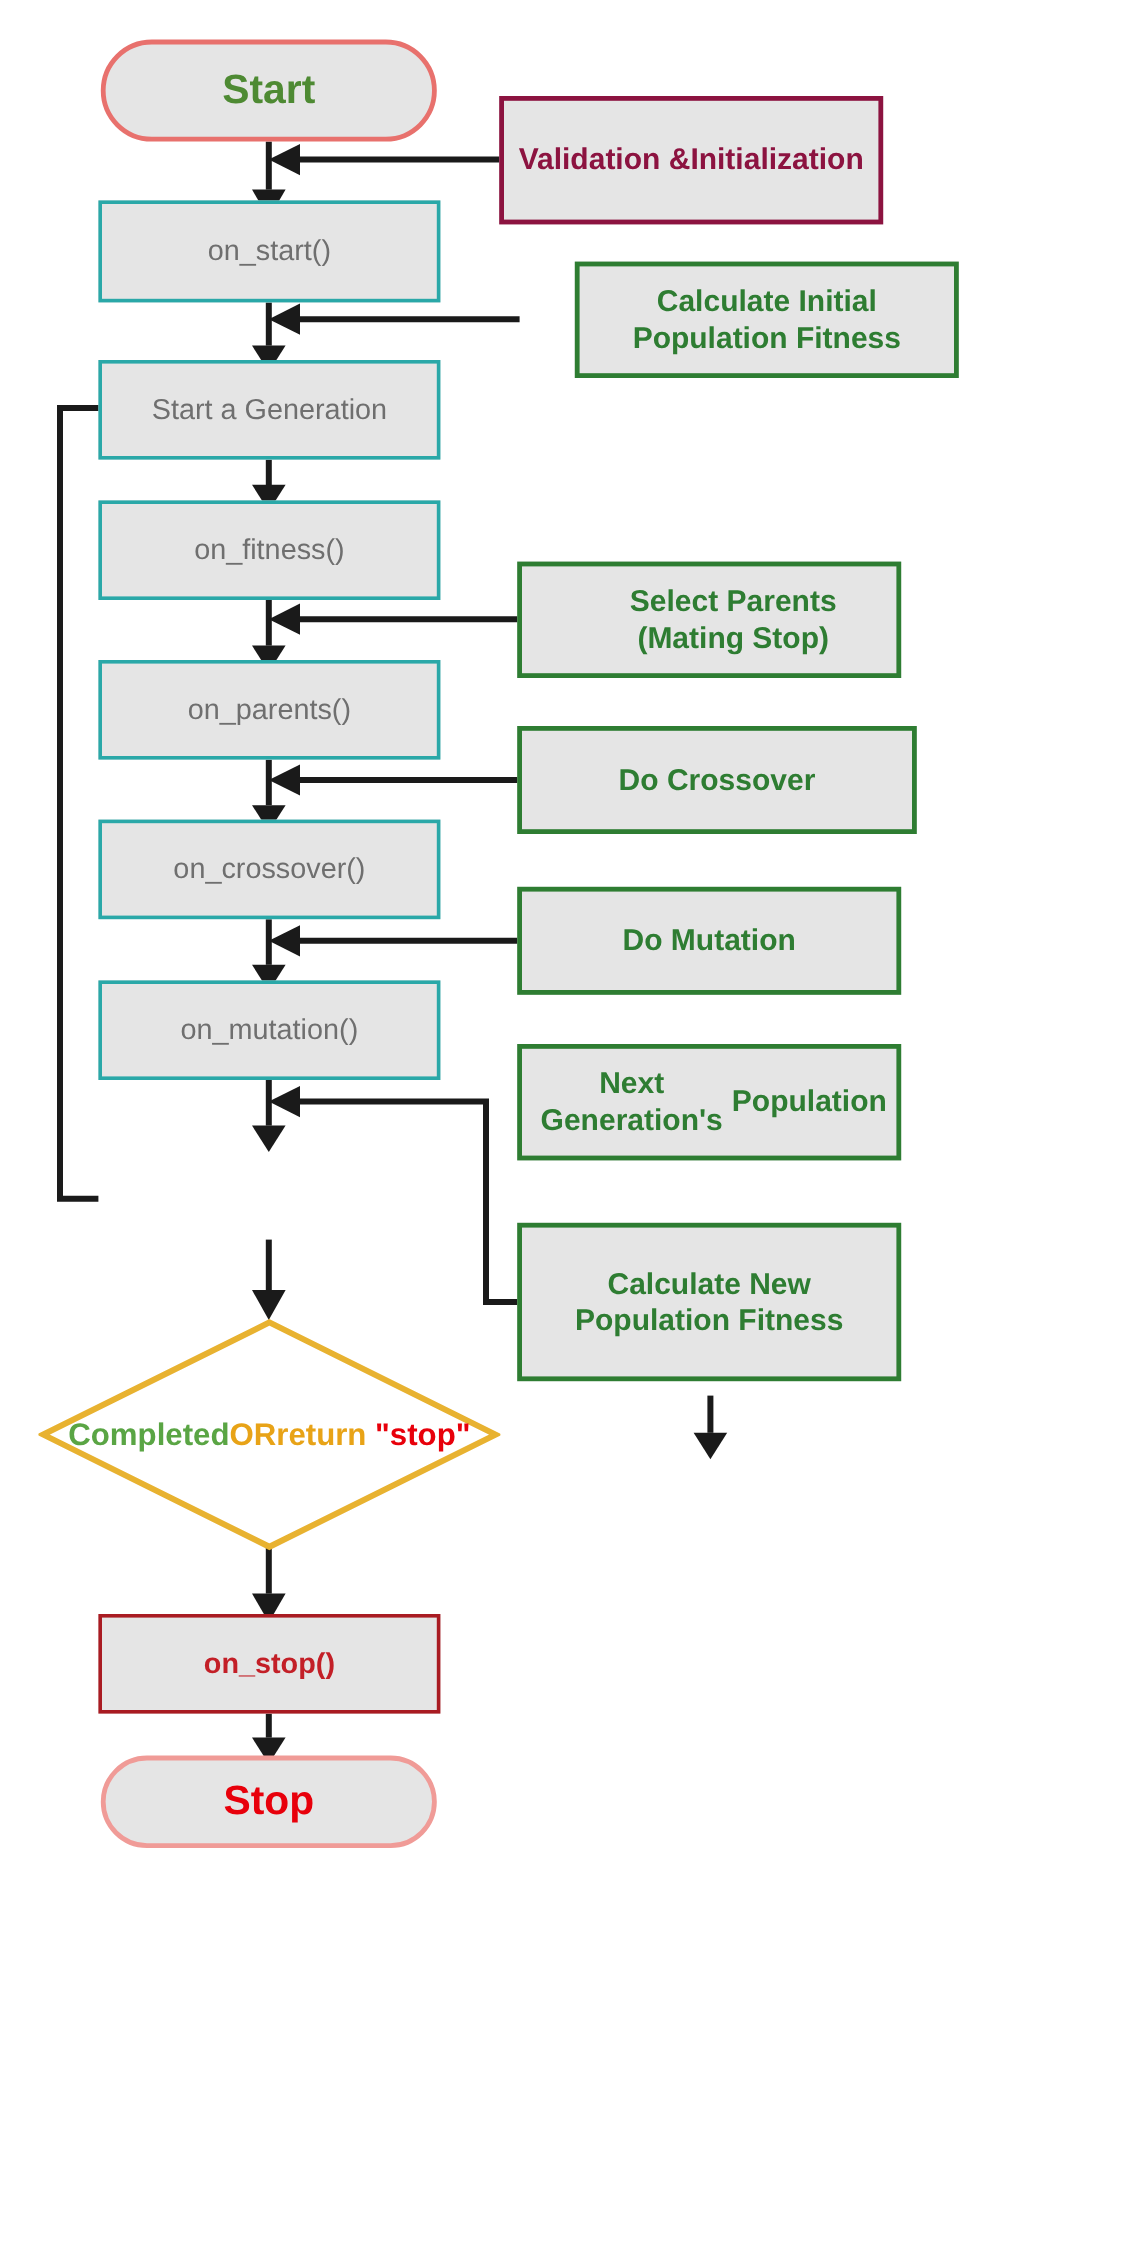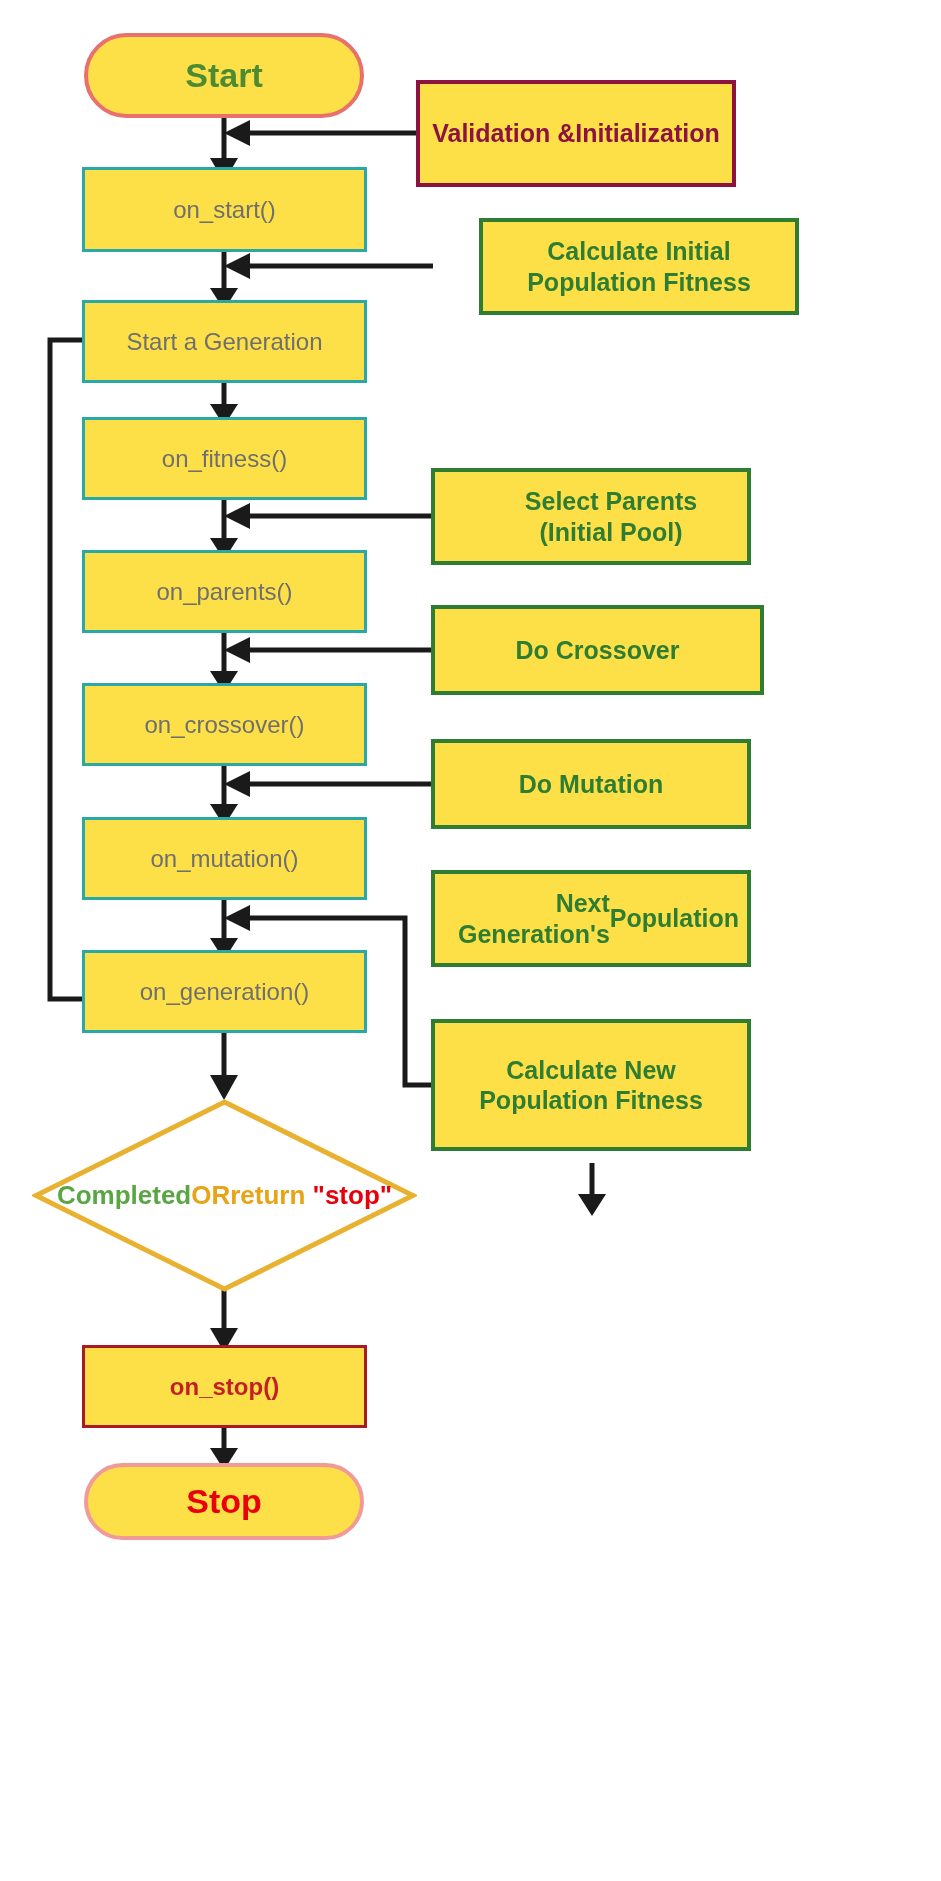--- a/index.html
+++ b/index.html
@@ -1,19 +1,19 @@
 <!DOCTYPE html>
 <html><head>
 <meta charset="utf-8">
 <style>
   html,body{margin:0;padding:0;background:#ffffff;}
   body{font-family:"Liberation Sans", sans-serif;}
   #canvas{position:relative;width:941px;height:1881px;background:#ffffff;overflow:hidden;}
 
-  .node{position:absolute;box-sizing:border-box;display:flex;align-items:center;justify-content:center;text-align:right;background:#fde047;}
+  .node{position:absolute;box-sizing:border-box;display:flex;align-items:center;justify-content:center;text-align:center;background:#e5e5e5;}
 
   
   .terminal{border-radius:999px;border-width:4px;border-style:solid;font-weight:bold;}
   .term-start{border-color:#e8716d;color:#4e8a33;font-size:34px;}
   .term-stop{border-color:#f09b97;color:#e8000b;font-size:34px;}
 
   
   .proc{border:3px solid #2aa8a8;color:#6f6f6f;font-size:24px;font-weight:400;}
 
   
@@ -123,21 +123,21 @@
   <div class="node proc" style="left:82px;top:300px;width:285px;height:83px;">
     <span>Start a Generation</span>
   </div>
 
   <div class="node proc" style="left:82px;top:417px;width:285px;height:83px;">
     <span>on_fitness()</span>
   </div>
 
   <div class="node anno anno-green" style="left:431px;top:468px;width:320px;height:97px;flex-direction:column;padding-left:48px;">
     <span>Select Parents</span>
-    <span>(Initial Pool)</span>
+    <span>(Mating Stop)</span>
   </div>
 
   <div class="node proc" style="left:82px;top:550px;width:285px;height:83px;">
     <span>on_parents()</span>
   </div>
 
   <div class="node anno anno-green" style="left:431px;top:605px;width:333px;height:90px;flex-direction:column;">
     <span>Do Crossover</span>
   </div>
 
@@ -151,23 +151,20 @@
 
   <div class="node proc" style="left:82px;top:817px;width:285px;height:83px;">
     <span>on_mutation()</span>
   </div>
 
   <div class="node anno anno-green" style="left:431px;top:870px;width:320px;height:97px;flex-direction:row;">
     <span>Next Generation's</span>
     <span>Population</span>
   </div>
 
-  <div class="node proc" style="left:82px;top:950px;width:285px;height:83px;">
-    <span>on_generation()</span>
-  </div>
 
   <div class="node anno anno-green" style="left:431px;top:1019px;width:320px;height:132px;flex-direction:column;">
     <span>Calculate New</span>
     <span>Population Fitness</span>
   </div>
 
   <div class="diamond-wrap" style="left:32px;top:1098px;width:385px;height:195px;">
     <svg class="diamond-svg" width="385" height="195" viewBox="0 0 385 195">
       <polygon points="192.5,4 381,97.5 192.5,191 4,97.5" fill="#ffffff" stroke="#e8b230" stroke-width="5"></polygon>
     </svg>

